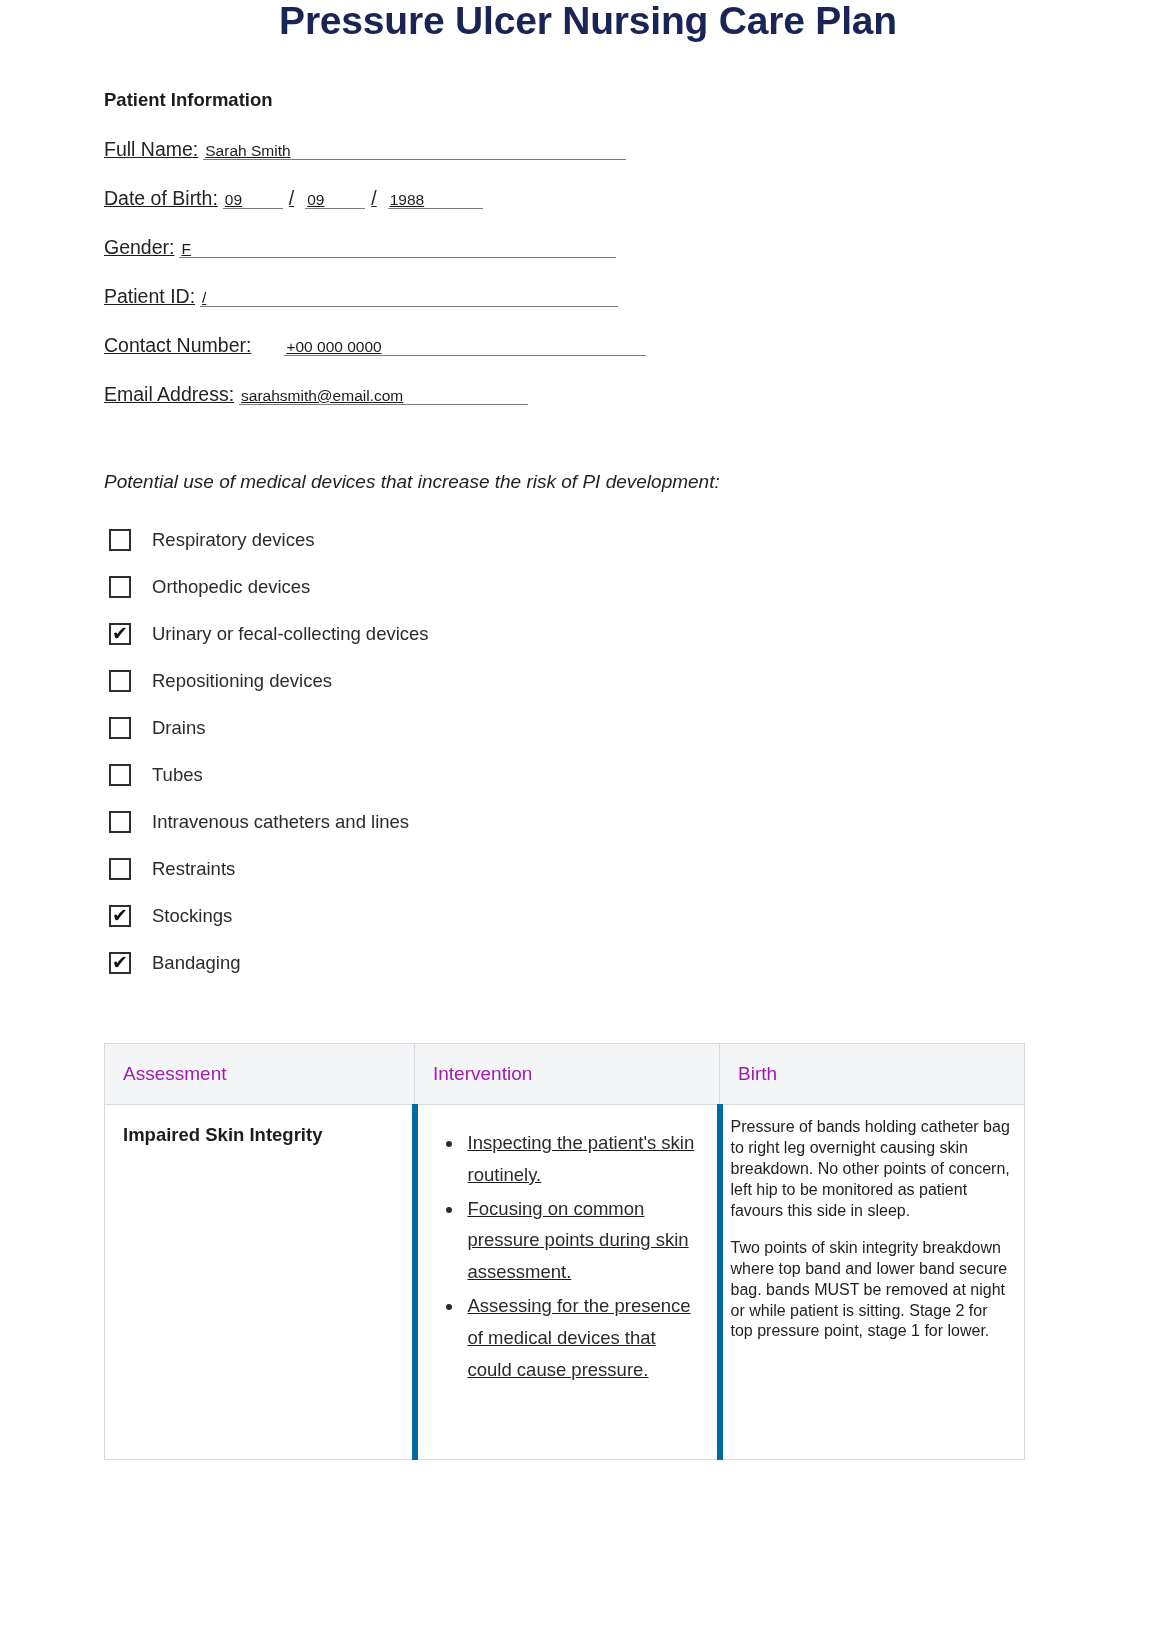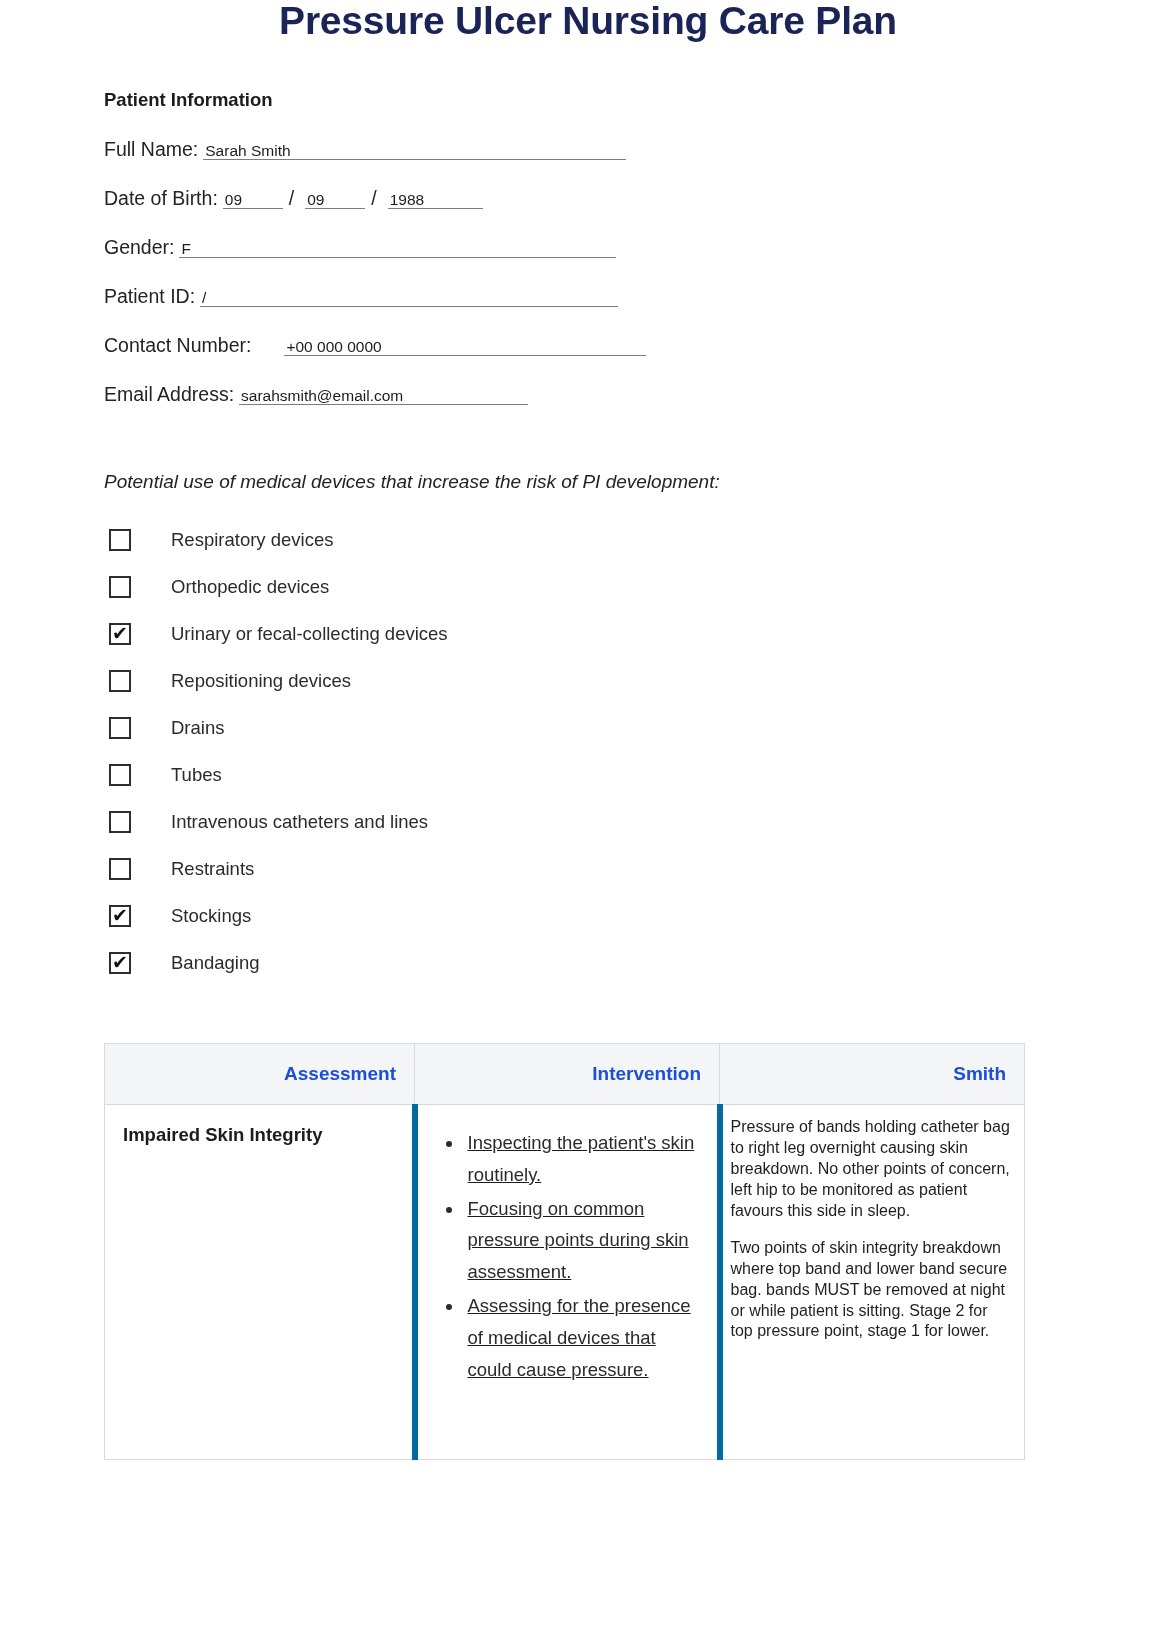--- a/index.html
+++ b/index.html
@@ -47,20 +47,21 @@
     margin-bottom: 0;
     line-height: 1.2;
   }
 
   .field-row {
     display: flex;
     align-items: flex-end;
     margin-top: 22px;
     line-height: 1;
     height: 27px;
+    text-decoration: underline;
   }
   .field-label {
     font-size: 19.5px;
     color: #242424;
     white-space: nowrap;
     padding-bottom: 1px;
   }
   .field-line {
     border-bottom: 1.5px solid #7d7d7d;
     margin-left: 5px;
@@ -100,21 +101,20 @@
   }
 
   
   .checkbox-list {
     margin-top: 23px;
   }
   .checkbox-row {
     display: flex;
     align-items: center;
     height: 47px;
-    gap: 19px;
   }
   .checkbox-box {
     width: 22px;
     height: 22px;
     border: 2.2px solid #2e2e2e;
     box-sizing: border-box;
     display: flex;
     align-items: center;
     justify-content: center;
     flex: 0 0 auto;
@@ -138,24 +138,24 @@
   
   .care-table {
     margin-top: 56px;
     width: 920px;
     border-collapse: collapse;
     table-layout: fixed;
     border: 1px solid #d6d9dd;
   }
   .care-table th {
     background: #f3f5f7;
-    text-align: right;
+    text-align: left;
     font-size: 19px;
-    font-weight: bold;
-    color: #1d4ed8;
+    font-weight: normal;
+    color: #a21caf;
     padding: 19px 18px 19px 18px;
     border-right: 1px solid #d6d9dd;
     border-bottom: 1px solid #d6d9dd;
     vertical-align: middle;
   }
   .care-table th:last-child { border-right: none; }
   .care-table td {
     vertical-align: top;
     border-right: 6px solid #0369a1;
     padding: 0;
@@ -317,21 +317,21 @@
     <table class="care-table">
       <colgroup>
         <col class="col-assessment">
         <col class="col-intervention">
         <col class="col-notes">
       </colgroup>
       <thead>
         <tr>
           <th>Assessment</th>
           <th>Intervention</th>
-          <th>Smith</th>
+          <th>Birth</th>
         </tr>
       </thead>
       <tbody>
           <tr class="row-body">
             <td>
               <div class="assessment-cell">Impaired Skin Integrity</div>
             </td>
             <td>
               <div class="intervention-cell">
                 <ul>

